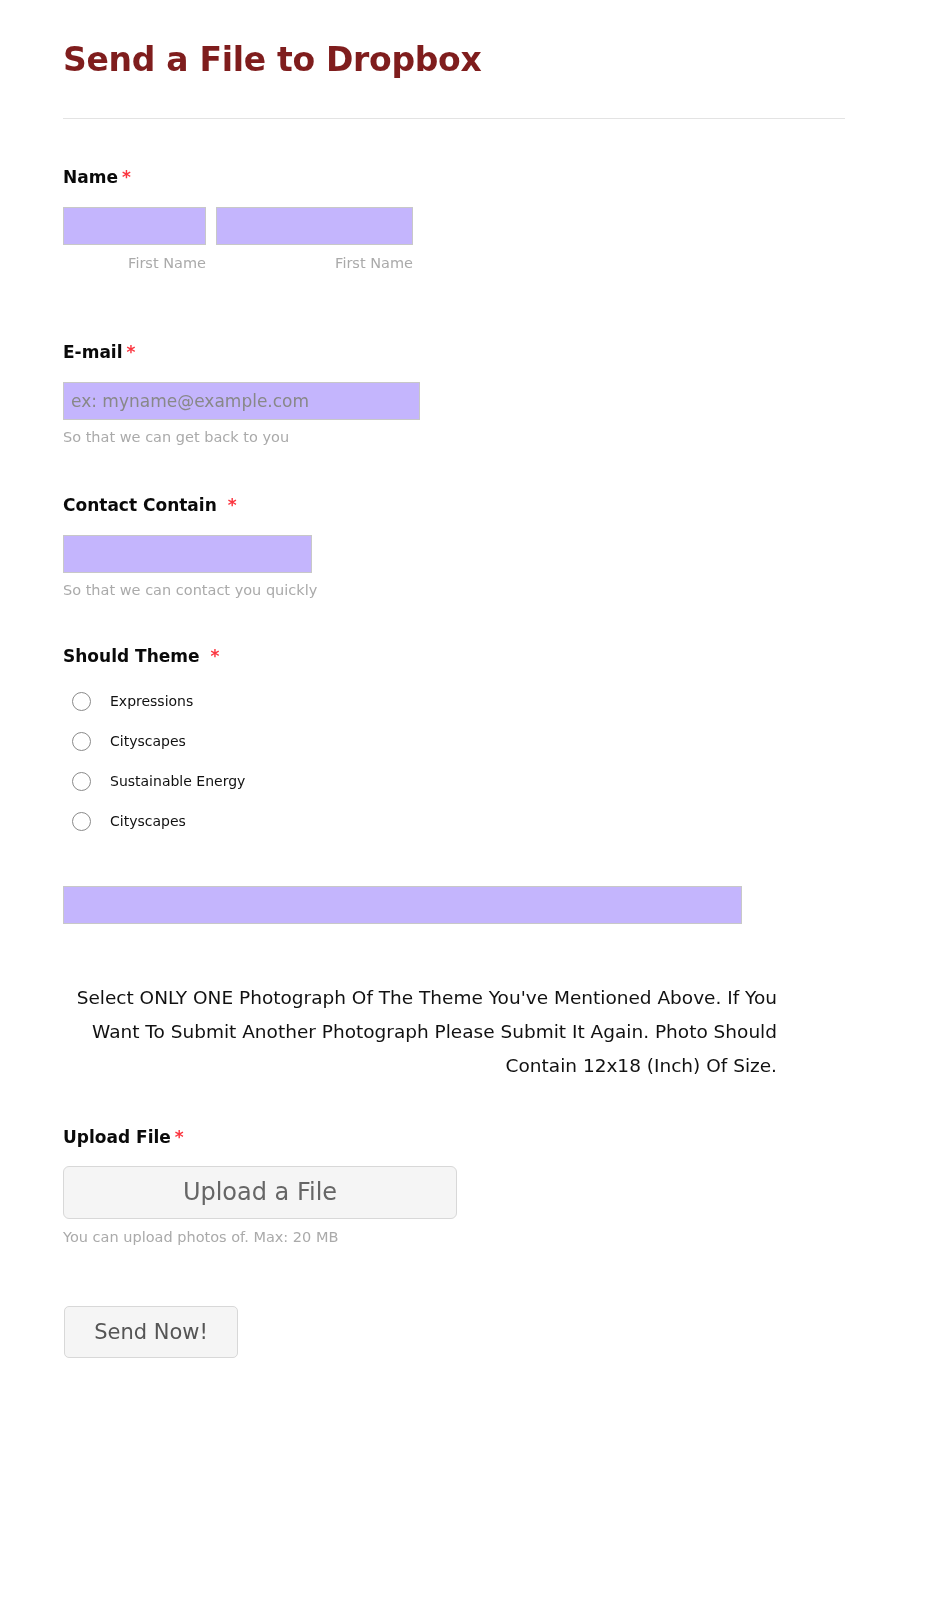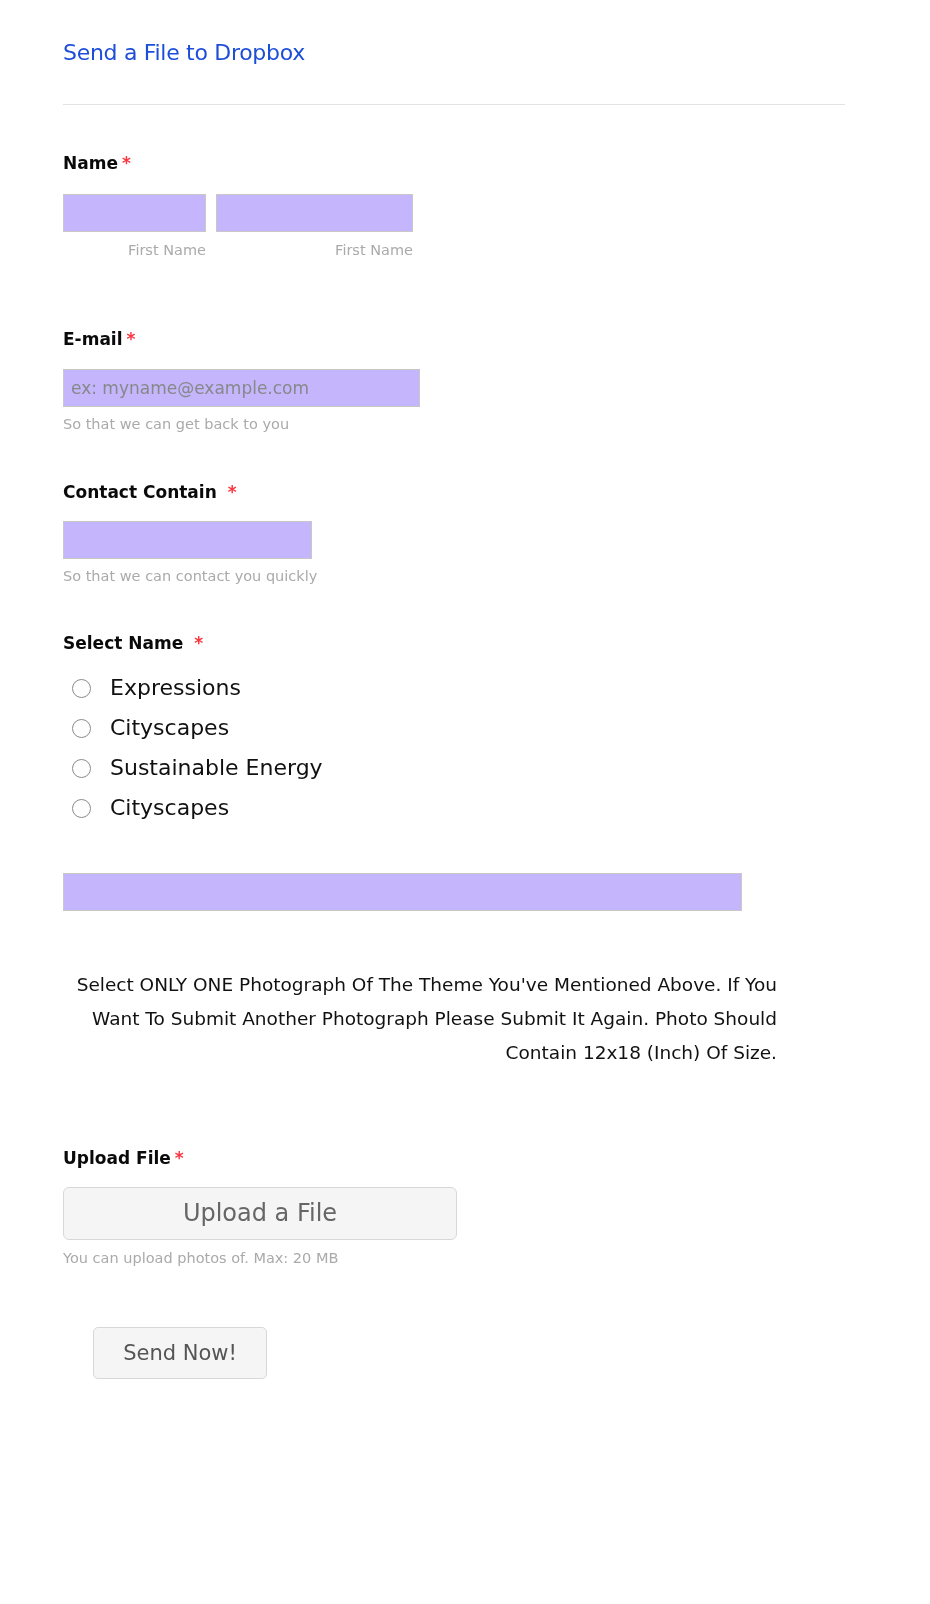--- a/index.html
+++ b/index.html
@@ -19,24 +19,24 @@
   .form-wrap {
     padding: 0;
     width: 930px;
   }
 
   
   .form-header {
     padding: 40px 63px 0 63px;
   }
   .form-title {
-    font-size: 22px;
-    font-weight: normal;
+    font-size: 33px;
+    font-weight: bold;
     letter-spacing: -0.3px;
-    color: #1d4ed8;
+    color: #7f1d1d;
     margin: 0;
     line-height: 1.2;
   }
   .header-rule {
     margin: 38px 0 0 0;
     border: 0;
     border-top: 1px solid #e3e3e3;
     width: 782px;
   }
 
@@ -123,21 +123,21 @@
   }
   .radio-dot {
     width: 19px;
     height: 19px;
     border: 1.5px solid #8a8a8a;
     border-radius: 50%;
     background: #ffffff;
     flex: 0 0 auto;
   }
   .radio-text {
-    font-size: 22px;
+    font-size: 14px;
     color: #111111;
     margin-left: 19px;
     line-height: 1;
   }
 
   
   .caption-block { margin-top: 45px; }
   .caption-block input.txt {
     width: 679px;
     margin-top: 20px;
@@ -148,42 +148,42 @@
     margin-top: 57px;
     padding: 0 63px 0 68px;
     font-size: 18.5px;
     line-height: 34px;
     color: #111111;
     max-width: 840px;
     text-align: right;
   }
 
   
-  .upload-block { margin-top: 78px; }
+  .upload-block { margin-top: 44px; }
   .upload-btn {
     display: block;
     width: 394px;
     height: 53px;
     margin-top: 18px;
     background: #f5f5f5;
     border: 1px solid #d8d8d8;
     border-radius: 6px;
     font-size: 24px;
     font-family: "DejaVu Sans", sans-serif;
     color: #666666;
     cursor: pointer;
     text-align: center;
     line-height: 51px;
     padding: 0;
   }
   .upload-block .hint { margin-top: 10px; }
 
   
   .submit-area {
-    padding: 0 93px;
+    padding: 0 64px;
     margin-top: 60px;
   }
   .send-btn {
     width: 174px;
     height: 52px;
     background: #f5f5f5;
     border: 1px solid #d8d8d8;
     border-radius: 5px;
     font-size: 21px;
     font-family: "DejaVu Sans", sans-serif;
@@ -222,21 +222,21 @@
     <span class="hint">So that we can get back to you</span>
   </div>
 
   <div class="field contact-block">
     <span class="field-label"><span>Contact Contain</span><span class="req wide">*</span></span>
     <input class="txt" type="text" placeholder="" style="">
     <span class="hint">So that we can contact you quickly</span>
   </div>
 
   <div class="field theme-block">
-    <span class="field-label"><span>Select Name</span><span class="req wide">*</span></span>
+    <span class="field-label"><span>Should Theme</span><span class="req wide">*</span></span>
     <div class="radio-list">
       <div class="radio-row">
         <span class="radio-dot"></span>
         <span class="radio-text">Expressions</span>
       </div>
       <div class="radio-row">
         <span class="radio-dot"></span>
         <span class="radio-text">Cityscapes</span>
       </div>
       <div class="radio-row">

